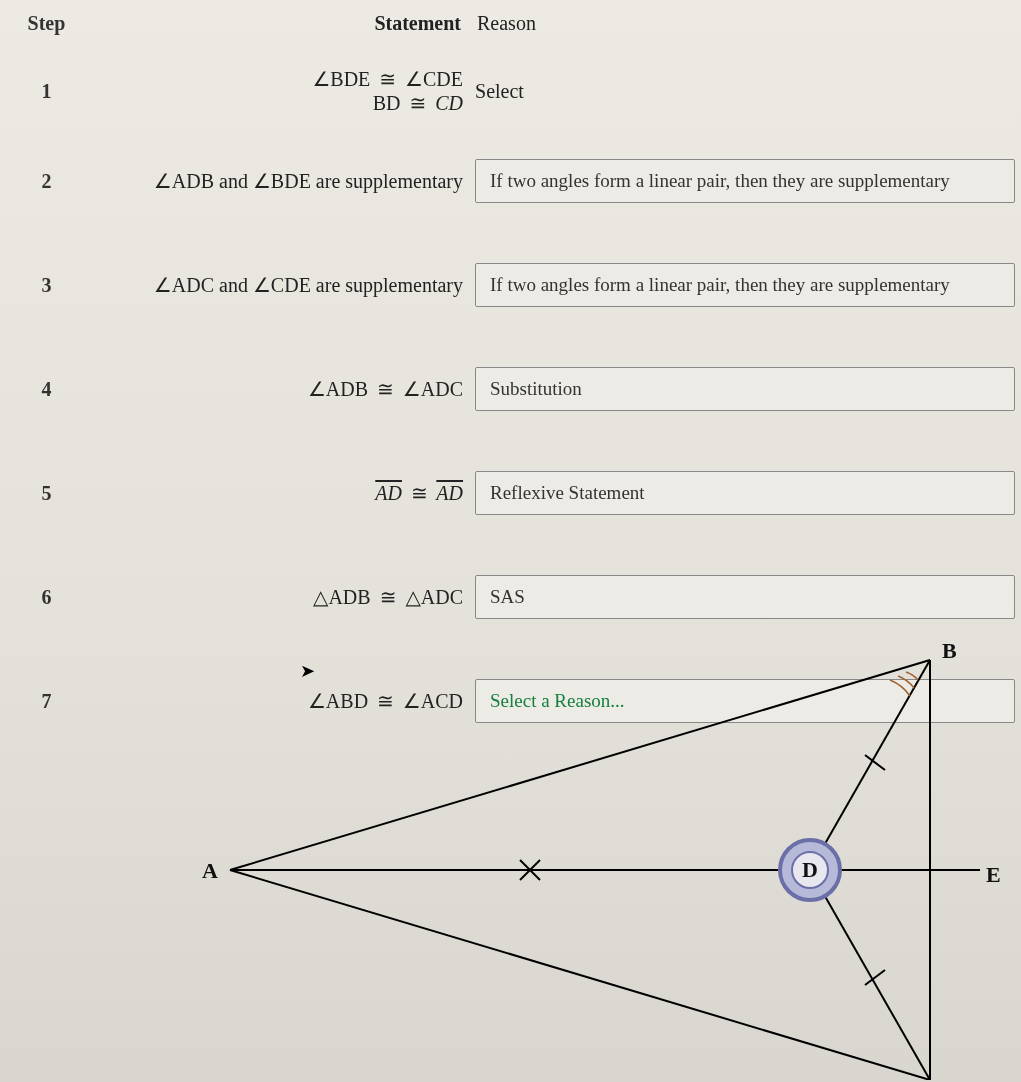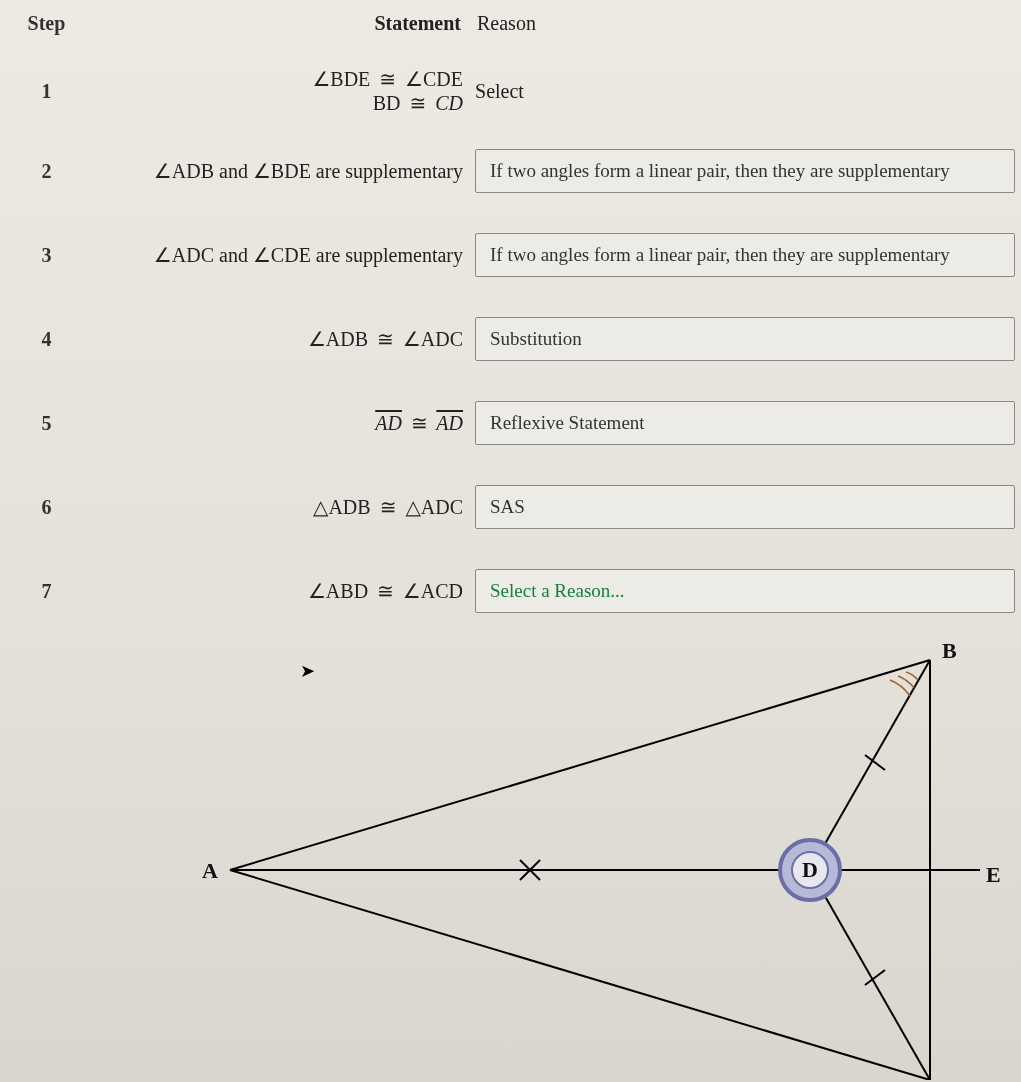--- a/index.html
+++ b/index.html
@@ -4,21 +4,21 @@
 <style>
   html,body{margin:0;padding:0;width:1021px;height:1082px;font-family:Georgia,'Times New Roman',serif;background:#e8e5df;color:#222;overflow:hidden}
   .page{width:1021px;height:1082px;position:relative;background:linear-gradient(180deg,#edeae3 0%,#e4e1da 60%,#d9d6cf 100%)}
   .tbl{width:100%;border-collapse:collapse}
   .hdrrow td{font-weight:bold;font-size:20px;padding:12px 8px 18px 8px}
   .steprow td{vertical-align:middle;padding:14px 6px;font-size:20px}
   .step{width:80px;text-align:center;font-size:18px;font-weight:bold;color:#333}
   .stmt{width:380px;text-align:right;font-family:'Times New Roman',serif;font-size:22px;font-style:italic}
   .stmt .up{font-style:normal}
   .reason{width:540px;text-align:left;padding-left:20px;font-family:Georgia,serif;font-size:20px}
-  .reasonbox{display:block;border:1px solid #888;background:#ecebe6;padding:10px 14px;border-radius:2px;margin:6px 0;white-space:nowrap;overflow:hidden;text-overflow:ellipsis;color:#333;font-style:normal;font-size:19px}
+  .reasonbox{display:block;border:1px solid #888;background:#ecebe6;padding:10px 14px;border-radius:2px;margin:16px 0;white-space:nowrap;overflow:hidden;text-overflow:ellipsis;color:#333;font-style:normal;font-size:19px}
   .selectbox{color:#15803d}
   .ang::before{content:"∠";font-style:normal}
   .tri::before{content:"△";font-style:normal}
   .cong{font-style:normal;padding:0 4px}
   .seg{text-decoration:overline;font-style:italic}
   .figwrap{position:absolute;left:190px;top:620px;width:820px;height:460px}
   .figwrap svg{width:820px;height:460px}
   .ptlabel{font:bold 22px Georgia,serif;fill:#111}
   .cursor{position:absolute;left:300px;top:660px;font-size:18px;color:#000}
 </style>

